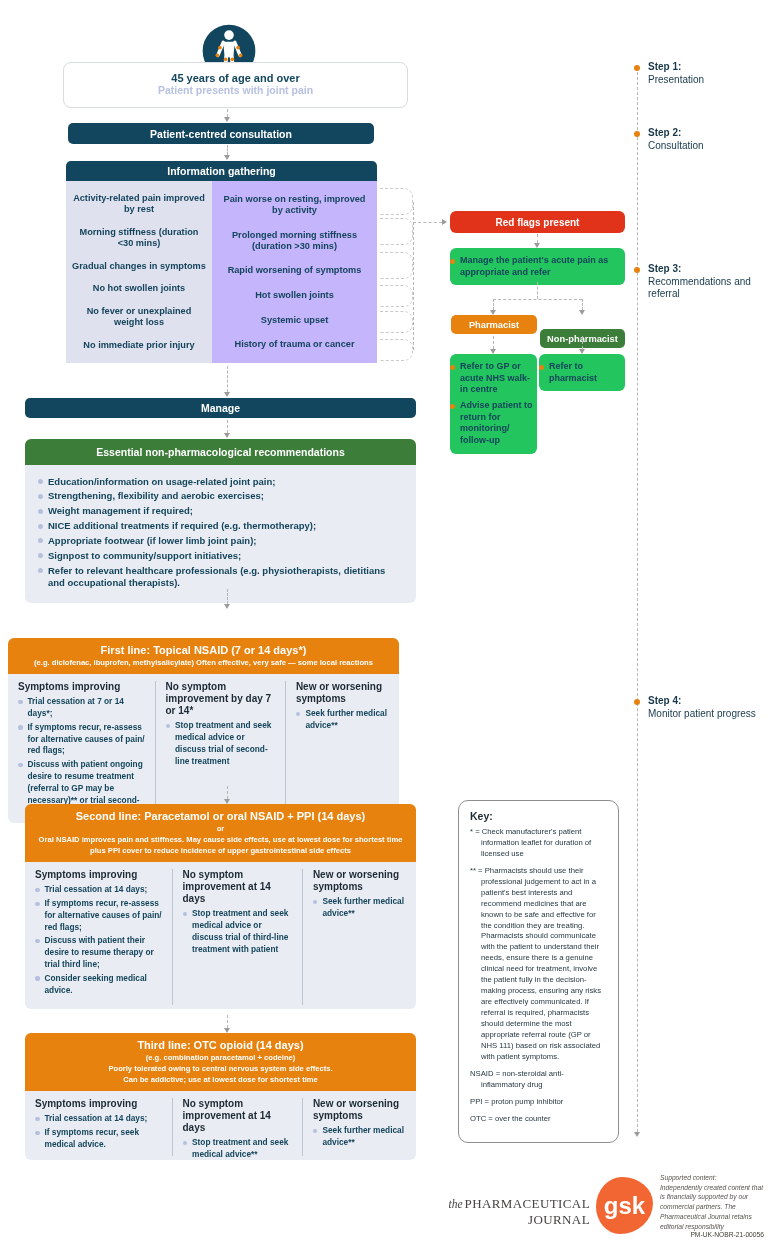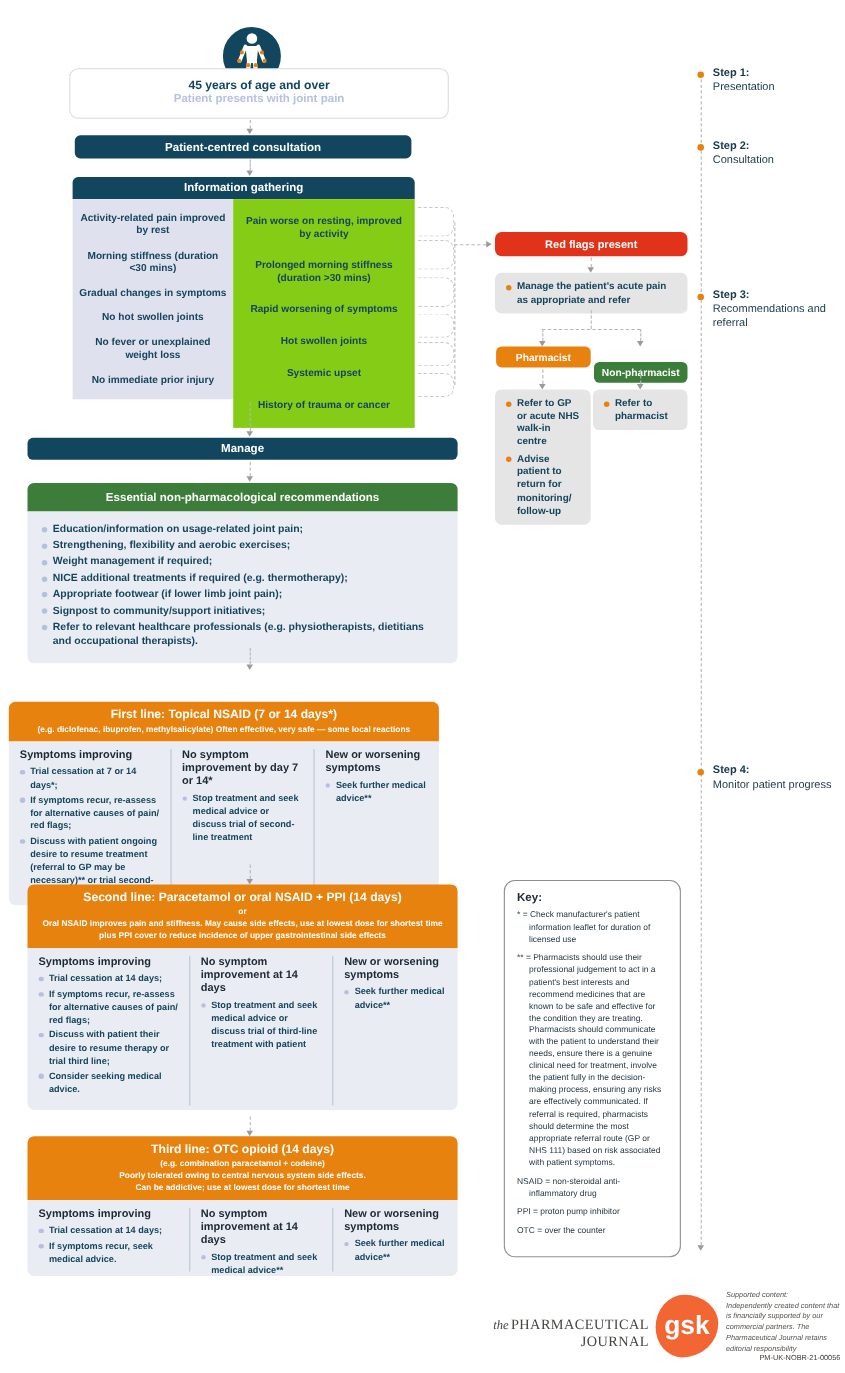--- a/index.html
+++ b/index.html
@@ -38,21 +38,21 @@
   .lhead .s{font-size:7.6px;font-weight:600;line-height:1.45;}
   .lbody{display:flex;padding:7px 0 4px;}
   .col{padding:0 8px 0 10px;}
   .col + .col{border-left:1px solid #bcc5d2;}
   .col h4{font-size:10px;font-weight:700;color:#1d2934;margin:0 0 3px;line-height:1.2;}
   .col .b{font-size:8.3px;line-height:1.42;margin-bottom:2px;}
   .c1{width:150px;}.c2{width:130px;}.c3{width:111px;}
   
   .redbar{background:#e1331a;color:#fff;font-weight:700;font-size:10px;border-radius:6px;
           display:flex;align-items:center;justify-content:center;}
-  .peach{background:#e5e5e5;border-radius:6px;padding:7px 10px;}
+  .peach{background:#22c55e;border-radius:6px;padding:7px 0;}
   .peach .b{font-size:9px;line-height:1.3;margin-bottom:4px;}
   .obar{background:#e7820e;color:#fff;font-weight:700;font-size:9.3px;border-radius:5px;
         display:flex;align-items:center;justify-content:center;}
   .gbar{background:#3c7d39;color:#fff;font-weight:700;font-size:9.3px;border-radius:5px;
         display:flex;align-items:center;justify-content:center;margin-top:14px;}
   
   .keybox{background:#fff;border:1px solid #8e8e8e;border-radius:10px;padding:9px 11px;color:#253844;}
   .keybox h3{margin:0 0 5px;font-size:10.5px;color:#1d2934;}
   .keybox p{margin:0 0 6px;font-size:7.7px;line-height:1.42;padding-left:11px;text-indent:-11px;}
   
@@ -114,21 +114,21 @@
     <span>Information gathering</span>
   </div>
   <div class="abs icol" style="left:66px;top:181px;width:146px;height:182px;background:#e0e1ef;">
     <div>Activity-related pain improved by rest</div>
     <div>Morning stiffness (duration &lt;30 mins)</div>
     <div>Gradual changes in symptoms</div>
     <div>No hot swollen joints</div>
     <div>No fever or unexplained weight loss</div>
     <div>No immediate prior injury</div>
   </div>
-  <div class="abs icol" style="left:212px;top:181px;width:165px;height:208px;background:#84cc16;">
+  <div class="abs icol" style="left:212px;top:181px;width:165px;height:182px;background:#c4b5fd;">
     <div>Pain worse on resting, improved by activity</div>
     <div>Prolonged morning stiffness (duration &gt;30 mins)</div>
     <div>Rapid worsening of symptoms</div>
     <div>Hot swollen joints</div>
     <div>Systemic upset</div>
     <div>History of trauma or cancer</div>
   </div>
 
   <div class="abs bracket" style="left:380px;top:188px;height:27px;"></div>
   <div class="abs bracket" style="left:380px;top:218px;height:27px;"></div>

